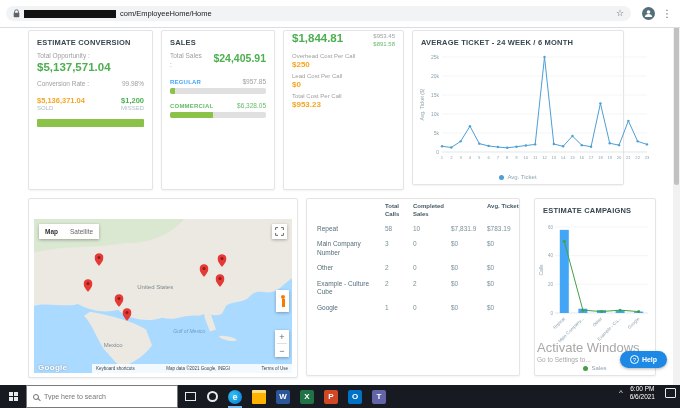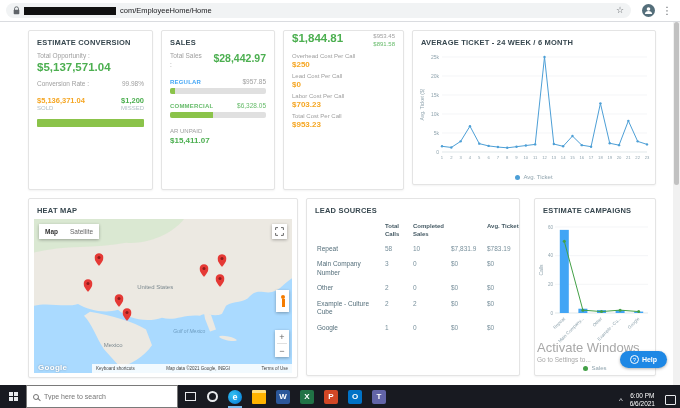--- a/index.html
+++ b/index.html
@@ -1,20 +1,20 @@
 <!DOCTYPE html>
 <html><head>
 <meta charset="utf-8">
 <style>
   * { margin:0; padding:0; box-sizing:border-box; }
   body { font-family:"Liberation Sans", sans-serif; background:#ddd; }
   #screen { position:relative; width:680px; height:408px; background:#fff; overflow:hidden; }
 
   
-  #browser-bar { position:absolute; top:0; left:0; right:0; height:22px; background:#fff;
+  #browser-bar { position:absolute; top:0; left:0; right:0; height:28px; background:#fff;
     border-bottom:1px solid #dadce0; display:flex; align-items:center; padding:0 6px; z-index:60; }
   .omnibox { flex:1; display:flex; align-items:center; height:15px; background:#f1f3f4;
     border-radius:8px; padding:0 7px; margin-right:6px; }
   .redaction { width:92px; height:8px; background:#111; margin:0 4px; }
   .url-text { font-size:7.5px; color:#202124; white-space:nowrap; }
   .omni-spacer { flex:1; }
   .star-icon { font-size:9px; color:#5f6368; line-height:1; }
   .avatar { width:13px; height:13px; border-radius:50%; background:#546e7a; margin:0 5px;
     display:flex; align-items:center; justify-content:center; }
   .menu-dots { font-size:10px; color:#5f6368; padding:0 2px; }
@@ -58,21 +58,21 @@
 
   
   #card-avg { left:283px; top:30px; width:121px; height:160px; }
   .avg-top { display:flex; justify-content:space-between; align-items:flex-start; }
   .side-vals { text-align:right; font-size:6px; line-height:1.4; }
   .cost-row { margin-top:4px; }
   .cost-row .label { font-size:6px; color:#9e9e9e; }
   .cost-row .value { font-size:8px; font-weight:bold; color:#f5a623; margin-top:1px; }
 
   
-  #card-chart { left:412px; top:30px; width:244px; height:155px; }
+  #card-chart { left:412px; top:30px; width:212px; height:155px; }
   .chart-legend { position:absolute; bottom:4px; left:0; right:0; display:flex; justify-content:center;
     align-items:center; gap:3px; font-size:6px; color:#90a4ae; }
   .legend-dot { width:5px; height:5px; border-radius:50%; }
 
   
   #card-map { left:28px; top:198px; width:270px; height:180px; }
   #map-area { position:absolute; left:5px; right:5px; top:20px; bottom:4px; background:#aadaff; overflow:hidden; }
   .map-label { position:absolute; color:#7d8a90; font-size:6px; white-space:nowrap; }
   .map-label.water { color:#6d9cc0; font-size:5px; font-style:italic; }
   .pin { position:absolute; transform:translate(-50%,-100%); }
@@ -115,21 +115,21 @@
   
   #help-btn { position:absolute; left:620px; top:351px; width:47px; height:17px; border-radius:9px;
     background:#1e88e5; color:#fff; display:flex; align-items:center; justify-content:center; gap:3px;
     box-shadow:0 1px 3px rgba(0,0,0,0.3); z-index:80; }
   #help-btn .q { width:9px; height:9px; border:1px solid #fff; border-radius:50%; font-size:6px;
     display:flex; align-items:center; justify-content:center; }
   #help-btn .lbl { font-size:7px; font-weight:bold; }
 
   
   #taskbar { position:absolute; left:0; right:0; bottom:0; height:23px; background:#181a21;
-    display:flex; align-items:flex-end; z-index:90; }
+    display:flex; align-items:flex-start; z-index:90; }
   .start-btn { width:26px; height:23px; display:flex; align-items:center; justify-content:center; }
   .win-logo { width:9px; height:9px; display:grid; grid-template-columns:4px 4px; grid-template-rows:4px 4px; gap:1px; }
   .win-logo span { background:#e8eaed; }
   .tb-search { width:152px; height:23px; background:#fff; border:1px solid #7a7a7a; display:flex;
     align-items:center; padding:0 6px; }
   .mag { width:6px; height:6px; border:1px solid #757575; border-radius:50%; position:relative; margin-right:5px; flex:none; }
   .mag::after { content:""; position:absolute; width:4px; height:1px; background:#757575; transform:rotate(45deg);
     right:-3px; bottom:-1px; }
   .tb-search-input { border:none; outline:none; font-size:7px; color:#5f6368; width:110px; background:transparent;
     font-family:"Liberation Sans", sans-serif; }
@@ -207,64 +207,56 @@
           <div class="fill" id="ec-fill" style="width: 99.98%;"></div>
         </div>
     </div>
   </div>
 
   <div class="card" id="card-sales">
     <div class="card-title">SALES</div>
     <div class="card-body">
       <div class="total-row">
         <span class="muted">Total Sales :</span>
-        <span class="big-green" style="font-size:10.5px">$28,442.97</span>
+        <span class="big-green" style="font-size:10.5px">$24,405.91</span>
       </div>
       <div class="seg-row">
         <span class="seg-label blue">REGULAR</span>
         <span class="seg-value">$957.85</span>
       </div>
       <div class="bar-track">
           <div class="fill" id="sales-fill-0" style="width: 5%;"></div>
         </div>
       <div class="seg-row">
         <span class="seg-label green" style="color:#66bb6a">COMMERCIAL</span>
         <span class="seg-value green">$6,328.05</span>
       </div>
       <div class="bar-track">
           <div class="fill" id="sales-fill-1" style="width: 45%;"></div>
         </div>
-      <div class="ar-block">
-        <div class="tiny-label" style="font-size:6px;color:#9e9e9e">AR UNPAID</div>
-        <div class="ar-value">$15,411.07</div>
-      </div>
     </div>
   </div>
 
   <div class="card" id="card-avg">
     <div class="card-body">
       <div class="avg-top">
         <span class="big-green">$1,844.81</span>
         <span class="side-vals">
           <span style="color:#9e9e9e;display:block">$953.45</span>
           <span style="color:#66bb6a;display:block">$891.58</span>
         </span>
       </div>
       <div id="cost-rows">
           <div class="cost-row">
             <div class="label">Overhead Cost Per Call</div>
             <div class="value">$250</div>
           </div>
           <div class="cost-row">
             <div class="label">Lead Cost Per Call</div>
             <div class="value">$0</div>
-          </div>
-          <div class="cost-row">
-            <div class="label">Labor Cost Per Call</div>
-            <div class="value">$703.23</div>
           </div>
           <div class="cost-row">
             <div class="label">Total Cost Per Call</div>
             <div class="value">$953.23</div>
           </div>
         </div>
     </div>
   </div>
 
   <div class="card" id="card-chart">
@@ -331,21 +323,20 @@
         <circle cx="230" cy="93.4" r="1.2" fill="#4d9fd6"></circle>
         <text x="7" y="53.5" font-size="5" fill="#90a4ae" text-anchor="middle" transform="rotate(-90 7 53.5)">Avg. Ticket ($)</text>
       </svg>
     <div class="chart-legend">
       <span class="legend-dot" style="background:#4d9fd6"></span>
       <span>Avg. Ticket</span>
     </div>
   </div>
 
   <div class="card" id="card-map">
-    <div class="card-title">HEAT MAP</div>
     <div id="map-area">
       <svg width="100%" height="100%" viewBox="0 0 258 156" preserveAspectRatio="none">
         <rect width="258" height="156" fill="#aadaff"></rect>
         <path d="M0 0 H258 V60 C250 65 246 72 238 74 C230 76 224 70 216 78 C210 86 200 82 192 88 L188 96 C180 100 172 94 166 98 C150 96 140 104 128 100 C112 106 92 100 84 92 C70 96 54 92 44 86 C30 90 14 84 0 88 Z" fill="#ece9e2"></path>
         <path d="M0 0 H150 C138 16 112 26 92 24 C62 30 30 26 0 34 Z" fill="#d7e8cf" opacity="0.85"></path>
         <path d="M56 94 C78 98 100 104 112 112 L118 128 C110 140 96 148 86 150 L70 132 C62 120 58 106 50 98 Z" fill="#ece9e2"></path>
         <path d="M170 95 l7 2 5 15 -6 2 -5 -13 z" fill="#ece9e2"></path>
         <ellipse cx="194" cy="121" rx="9" ry="2" fill="#ece9e2" transform="rotate(12 194 121)"></ellipse>
       </svg>
       <div id="map-labels">
@@ -403,21 +394,20 @@
       <span class="google-logo">Google</span>
       <div class="map-attrib">
         <span>Keyboard shortcuts</span>
         <span>Map data ©2021 Google, INEGI</span>
         <span>Terms of Use</span>
       </div>
     </div>
   </div>
 
   <div class="card" id="card-leads">
-    <div class="card-title">LEAD SOURCES</div>
     <div id="lead-grid">
         <div class="lead-header"></div>
         <div class="lead-header">Total Calls</div>
         <div class="lead-header">Completed Sales</div>
         <div class="lead-header"></div>
         <div class="lead-header">Avg. Ticket</div>
         <div class="lead-label">Repeat</div>
         <div class="lead-value">58</div>
         <div class="lead-value">10</div>
         <div class="lead-value">$7,831.9</div>

